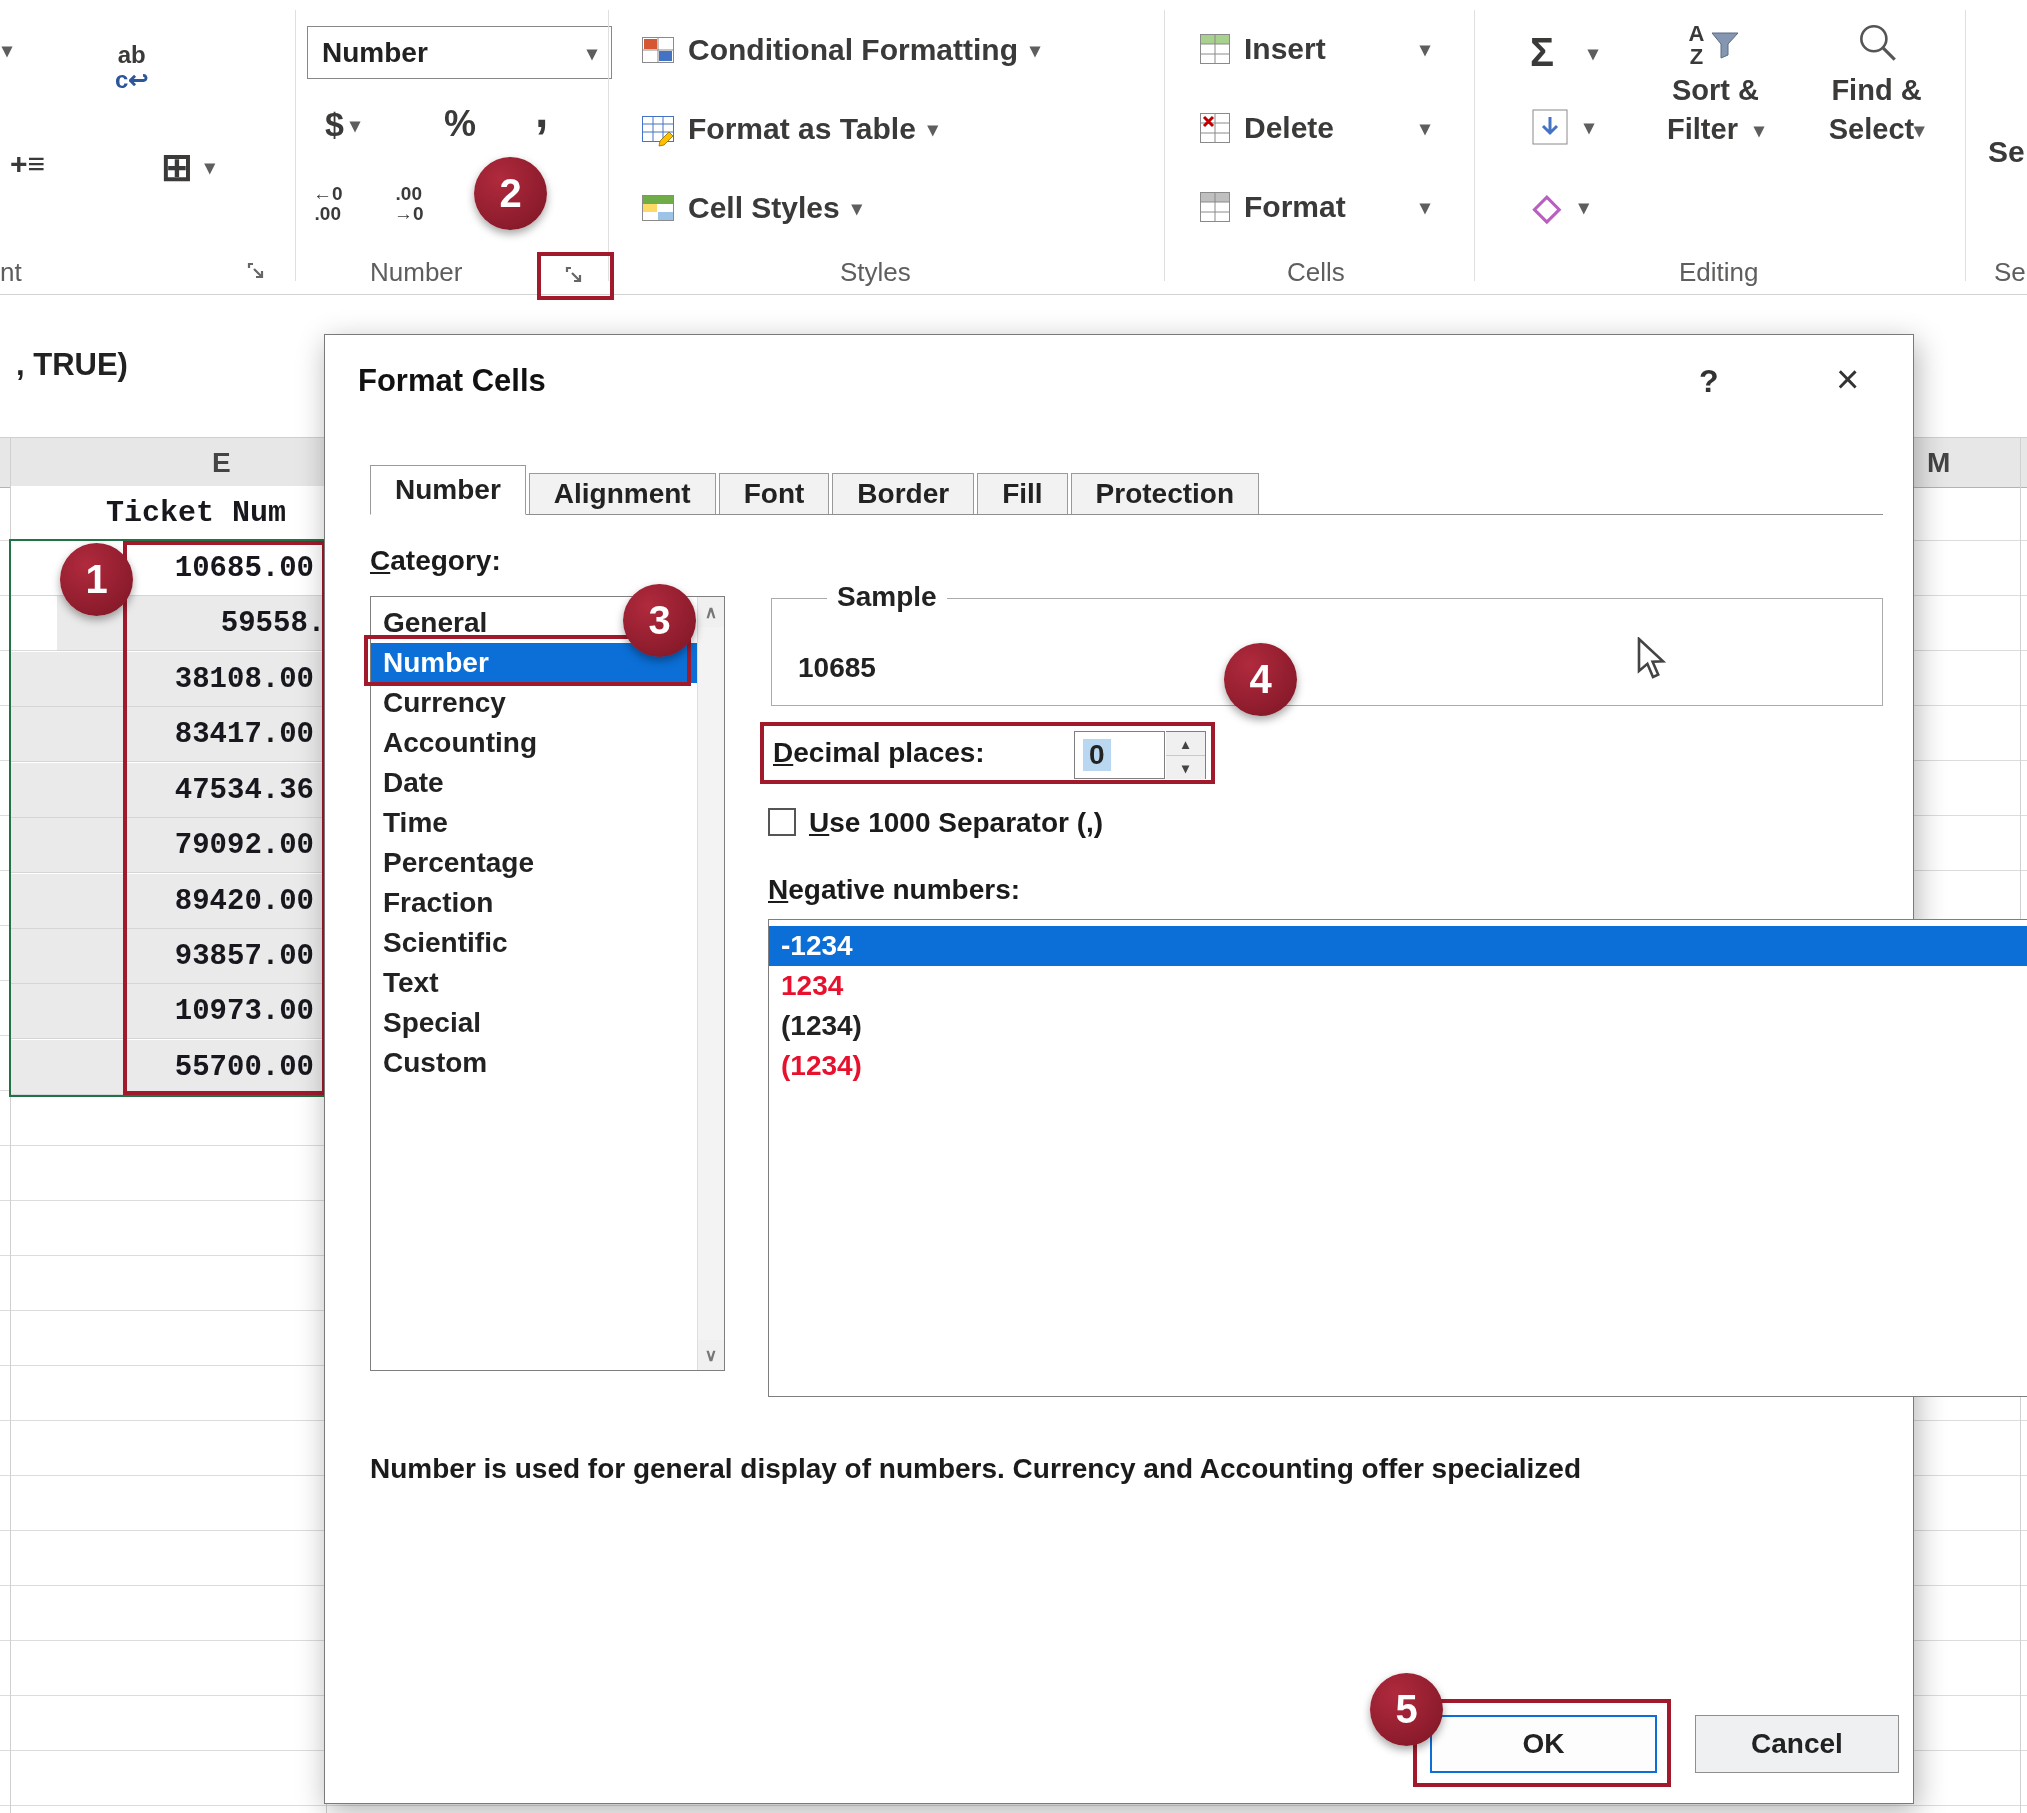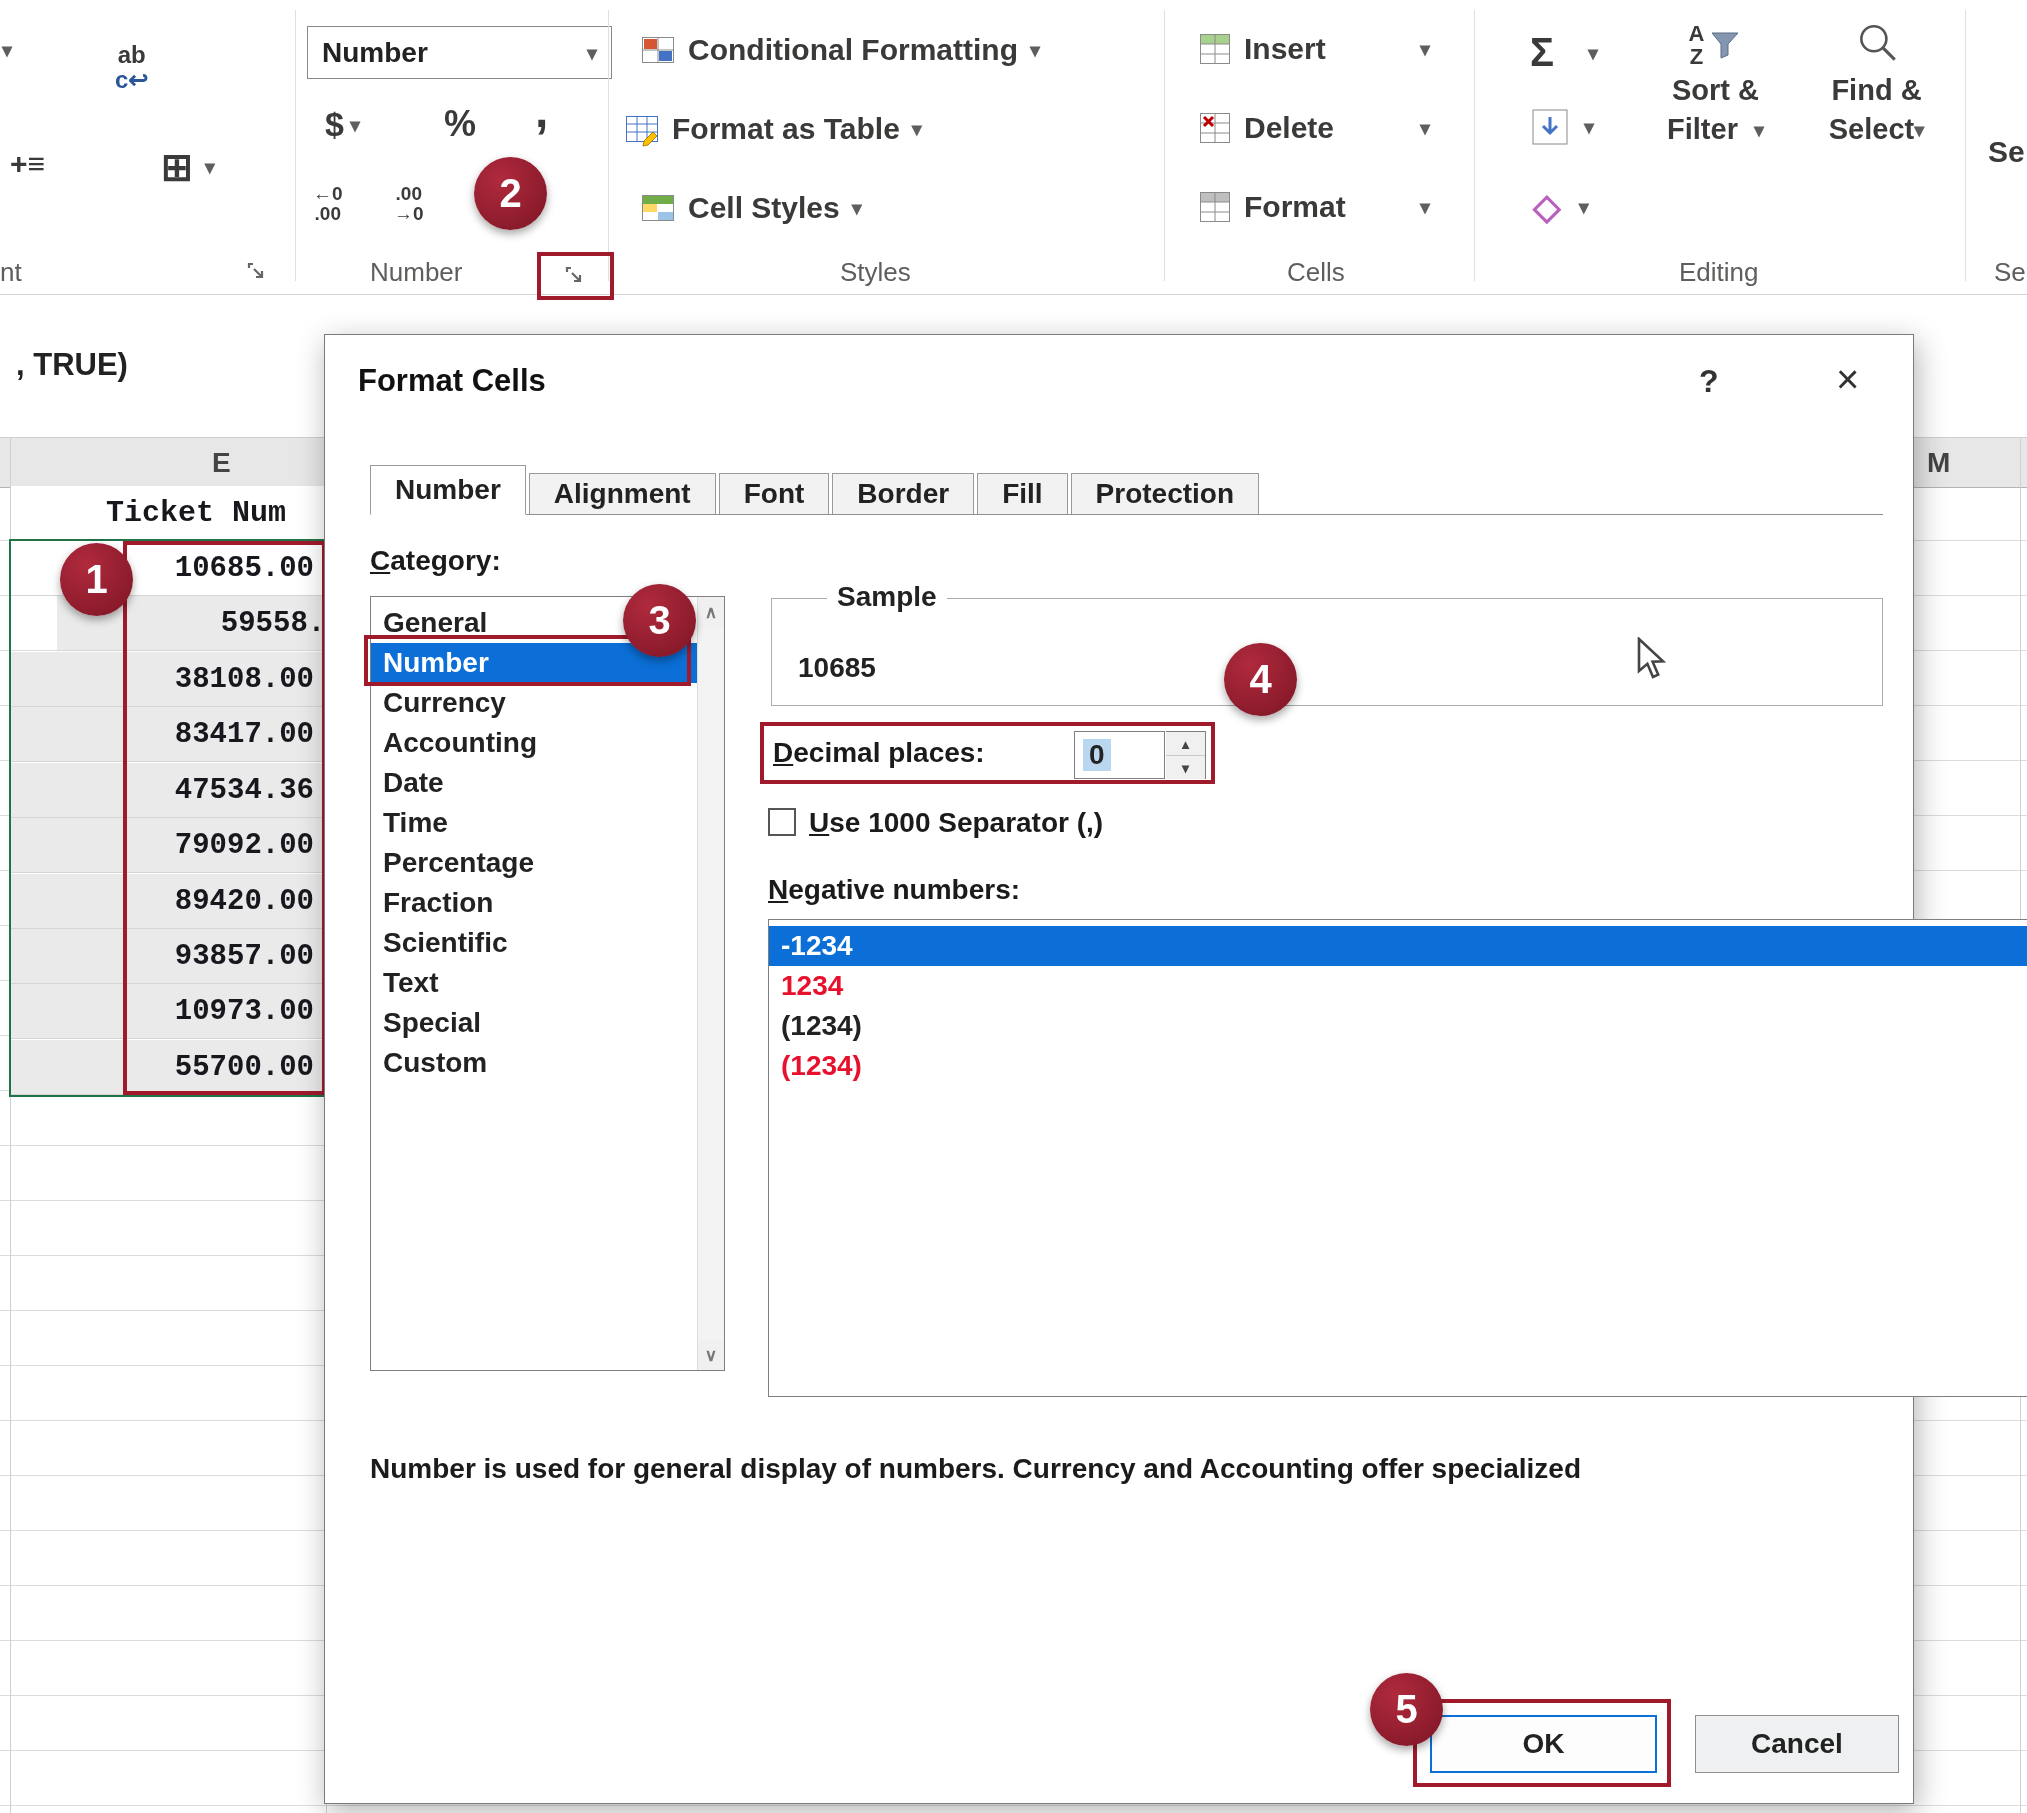--- a/index.html
+++ b/index.html
@@ -114,21 +114,21 @@
       <svg width="36" height="36" viewBox="0 0 36 36">
           <rect x="2.5" y="5.5" width="31" height="25" fill="#fff" stroke="#8a8a8a"></rect>
           <rect x="4" y="7" width="13" height="10" fill="#d65532"></rect>
           <rect x="19" y="19" width="13" height="10" fill="#4472c4"></rect>
           <line x1="2.5" y1="18" x2="33.5" y2="18" stroke="#8a8a8a"></line>
           <line x1="18" y1="5.5" x2="18" y2="30.5" stroke="#8a8a8a"></line>
         </svg>
       <span>Conditional Formatting</span>
       <span class="chev">▾</span>
     </div>
-    <div class="rrow" style="left:624px;top:111px;text-align:center;">
+    <div class="rrow" style="left:640px;top:111px;text-align:center;">
       <svg width="36" height="36" viewBox="0 0 36 36">
           <rect x="2.5" y="5.5" width="31" height="25" fill="#fff" stroke="#4472c4"></rect>
           <path d="M2.5 13 h31 M2.5 21 h31 M13 5.5 v25 M23 5.5 v25" stroke="#4472c4" fill="none"></path>
           <path d="M20 30 l9 -9 4 4 -9 9 -5 1 z" fill="#ffc000" stroke="#8a6d00" stroke-width="0.8"></path>
         </svg>
       <span>Format as Table</span>
       <span class="chev">▾</span>
     </div>
     <div class="rrow" style="left:640px;top:190px;">
       <svg width="36" height="36" viewBox="0 0 36 36">

